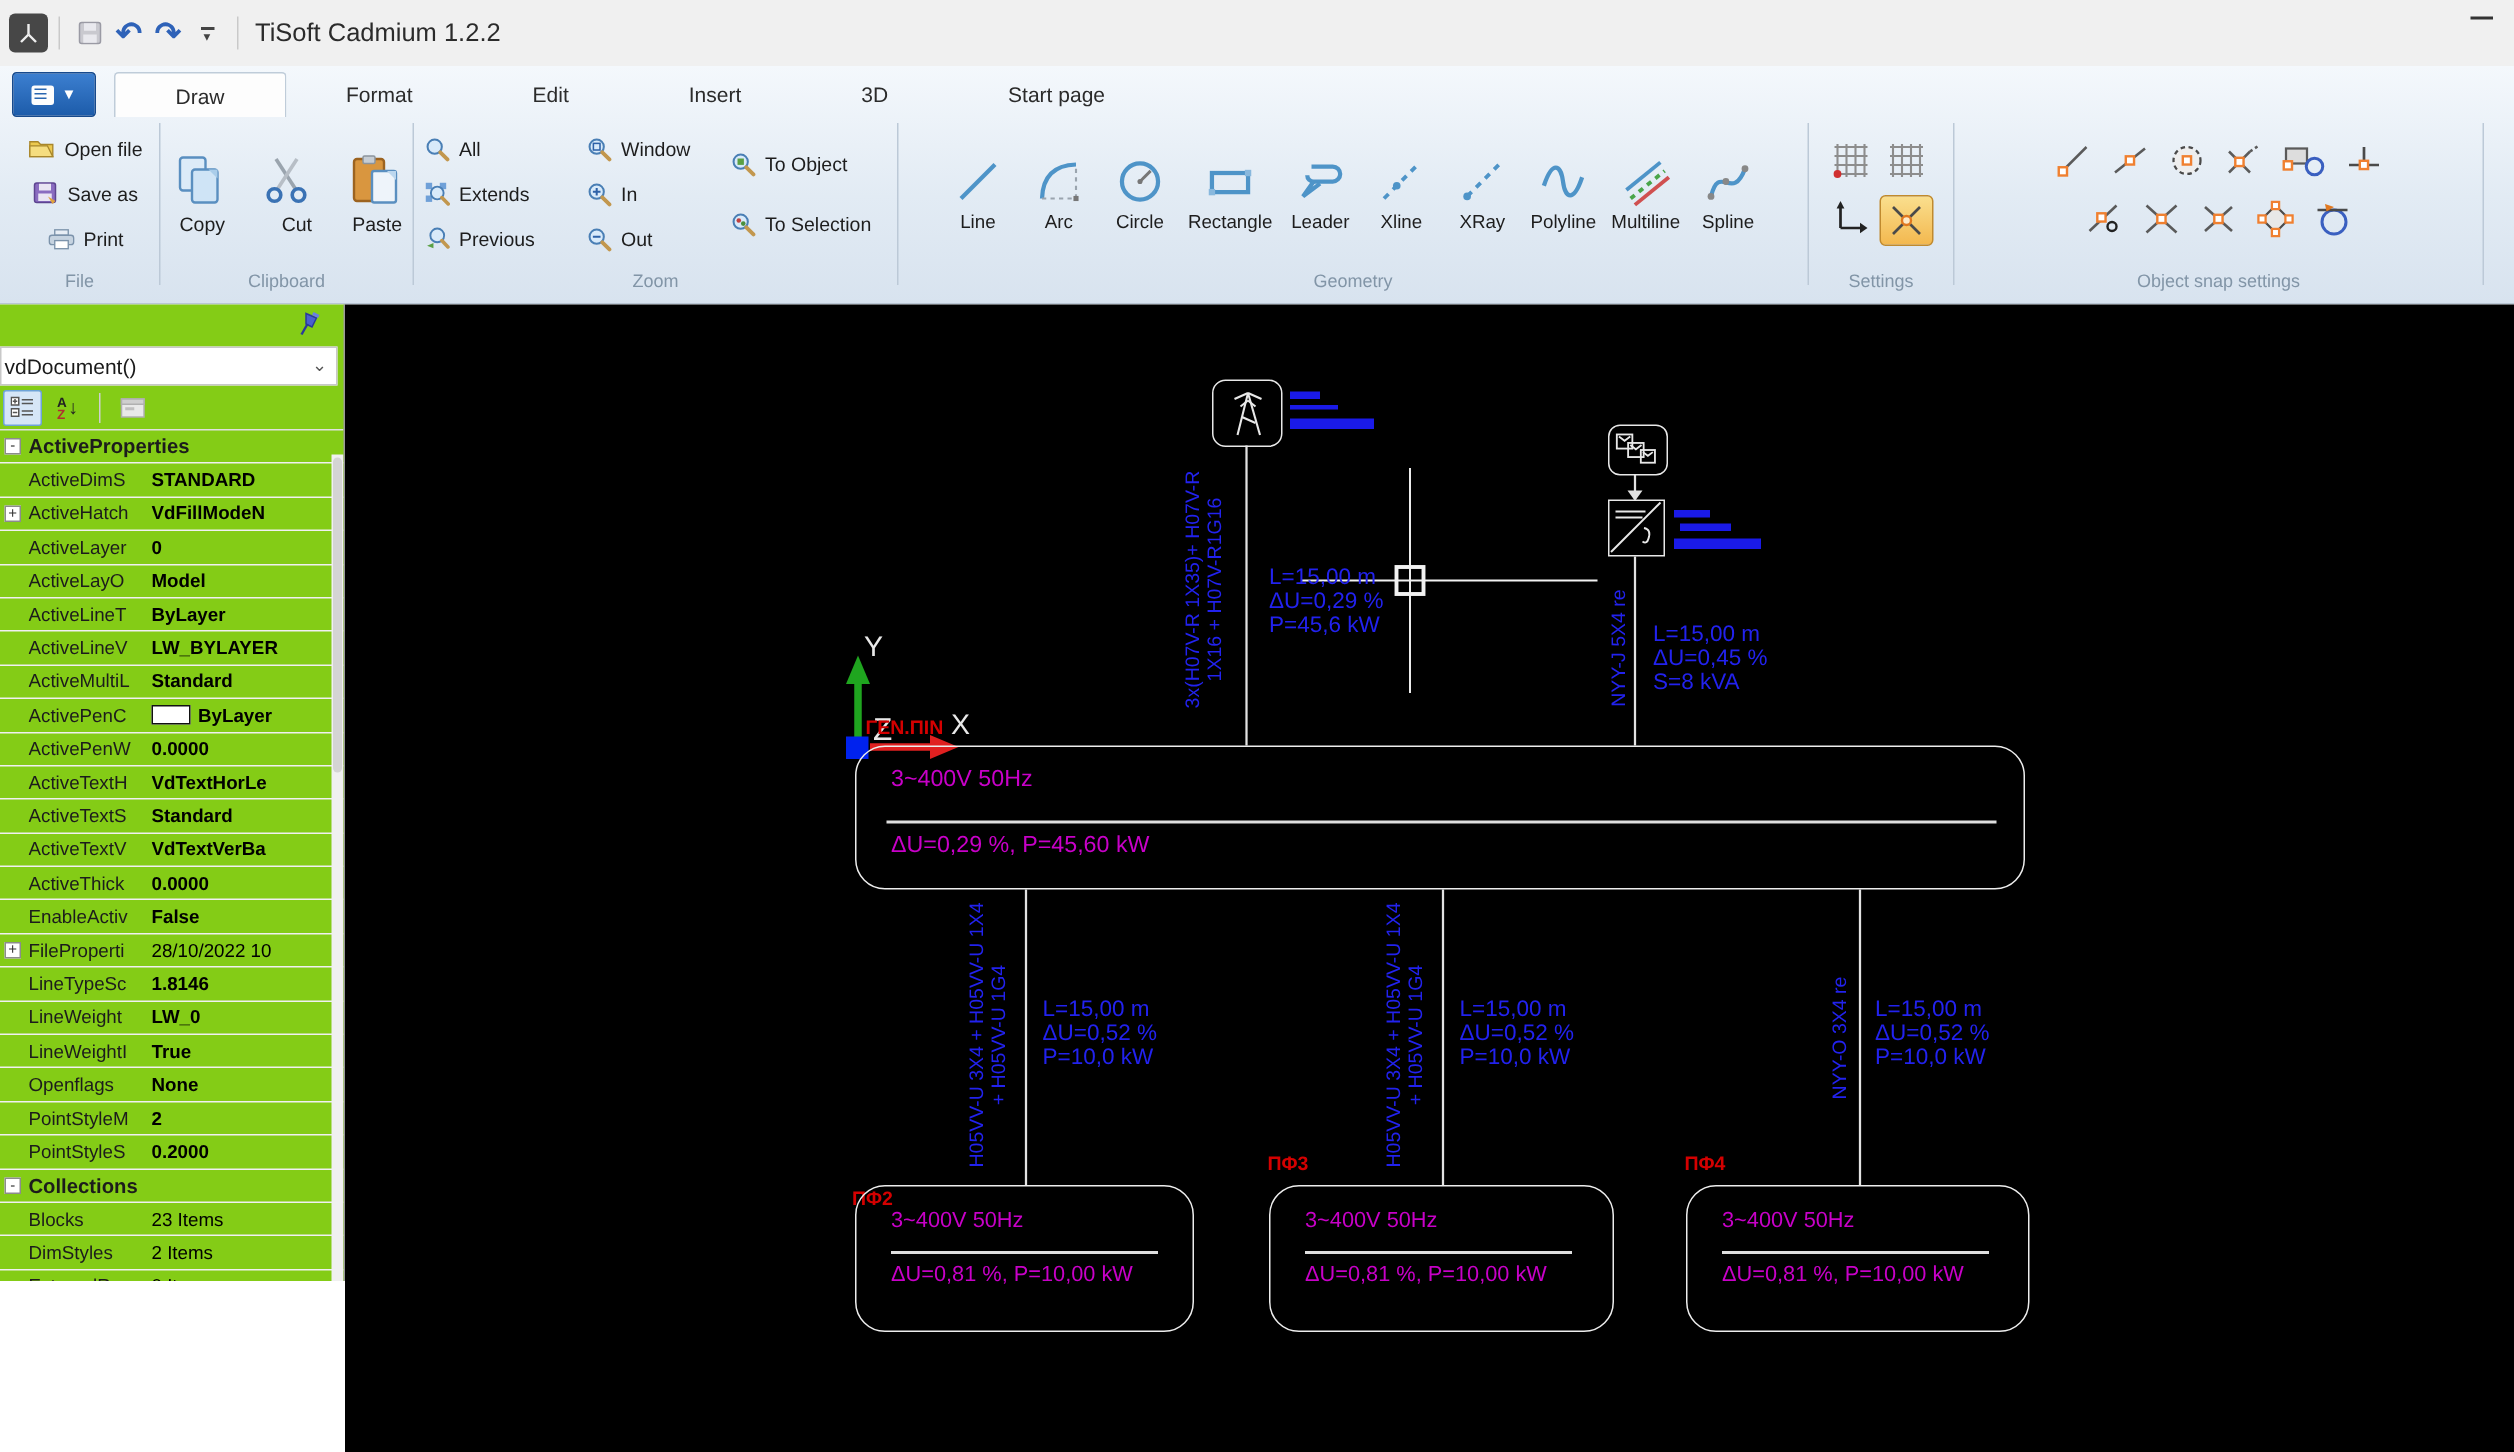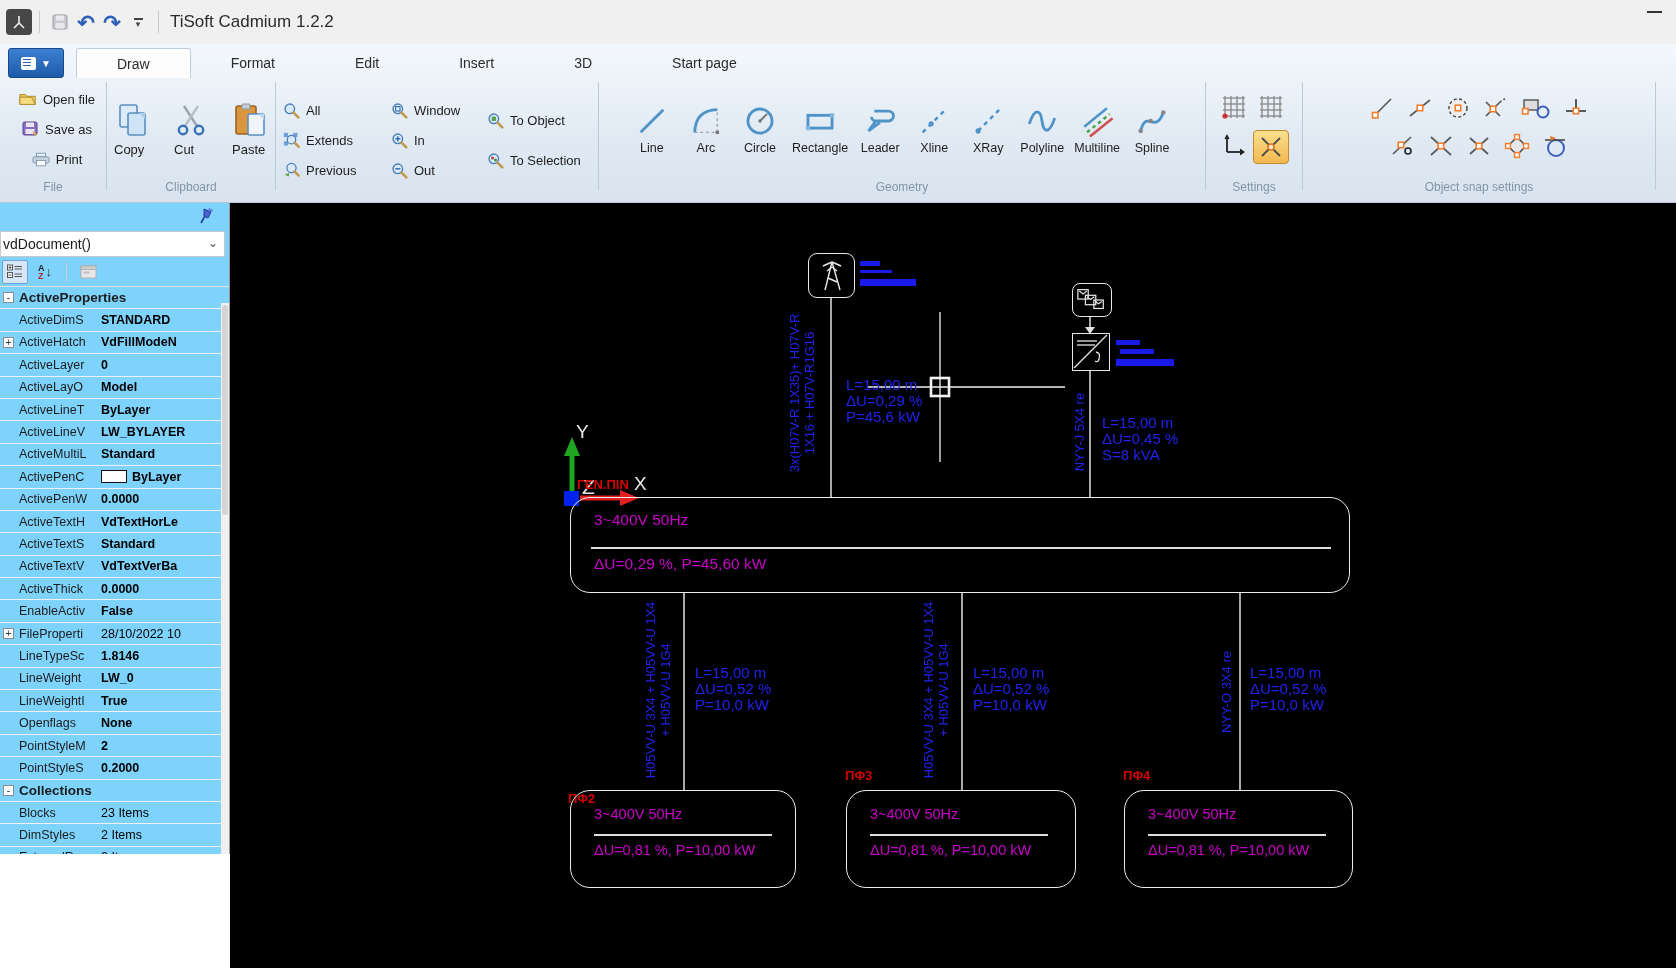--- a/index.html
+++ b/index.html
@@ -39,39 +39,39 @@
     font-size:14px; color:#2b2b2b; }
   .tab.active { background:#fdfdfd; border:1px solid #bfccd9; border-bottom:none;
     border-radius:3px 3px 0 0; }
   .groups { position:absolute; left:0; top:34px; width:100%; height:124px; display:flex; }
   .rgroup { position:relative; height:100%; display:flex; flex-direction:column; }
   .rgroup-body { flex:1; display:flex; align-items:center; justify-content:center; }
   .rgroup-label { height:22px; text-align:center; font-size:12px; color:#8troke295a7; color:#8295a7; }
   .gsep { width:1px; height:108px; margin-top:4px; background:#bcc9d7; }
   .smallbtns { display:flex; flex-direction:column; justify-content:center; gap:6px; padding-left:8px; }
   .smallbtn { display:flex; align-items:center; gap:6px; height:24px; padding:0 4px; font-size:13px; color:#1d1d1d; }
-  .bigbtn { display:flex; flex-direction:column; align-items:flex-start; gap:4px;
+  .bigbtn { display:flex; flex-direction:column; align-items:flex-end; gap:4px;
     padding:4px 8px; font-size:13px; color:#1d1d1d; }
   .zoomcols { display:flex; gap:4px; align-items:center; }
   .zoomcol { display:flex; flex-direction:column; gap:6px; }
   .geo-items { display:flex; align-items:center; gap:2px; padding:0 6px; }
   .geobtn { display:flex; flex-direction:column; align-items:center; gap:3px;
     min-width:52px; padding:2px 4px; font-size:12.5px; color:#1d1d1d; }
   .set-grid { display:grid; grid-template-columns:34px 40px; grid-template-rows:36px 40px; 
     align-items:center; justify-items:center; }
   .osnap-hl { width:36px; height:34px; border:1px solid #c08a2e; border-radius:4px;
     background:linear-gradient(#fadf8e,#f3b84f); display:flex; align-items:center; justify-content:center; }
   .osnap-rows { display:flex; flex-direction:column; gap:8px; align-items:center; }
   .osnap-row { display:flex; gap:12px; }
 
   
   .main { position:absolute; left:0; top:203px; width:1676px; height:765px; }
 
   
-  .lpanel { position:absolute; left:0; top:0; width:230px; height:651px; background:#7dd3fc;
+  .lpanel { position:absolute; left:0; top:0; width:230px; height:651px; background:#84cc16;
     border-right:1px solid #9a9a9a; overflow:hidden; }
   .lpanel-top { position:relative; height:26px; }
   .pin { position:absolute; right:14px; top:4px; }
   .combo { position:relative; margin:2px 4px 0 0; height:26px; background:#fff;
     border:1px solid #c8c8c8; display:flex; align-items:center; padding-left:2px; }
   .combo-text { font-size:14px; color:#1a1a1a; }
   .combo-chev { position:absolute; right:6px; top:4px; color:#555; font-size:12px; }
   .ptoolbar { display:flex; align-items:center; gap:4px; height:30px; padding-left:2px;
     border-bottom:1px solid #e0e0e0; }
   .ptool { width:26px; height:24px; display:flex; align-items:center; justify-content:center; }
@@ -308,20 +308,21 @@
               <svg width="17" height="17" viewBox="0 0 20 20">
                   <circle cx="8" cy="8" r="5.6" fill="#d8eafa" stroke="#4a7fb5" stroke-width="1.6"></circle>
                   <circle cx="6.5" cy="7" r="1.8" fill="#c04040"></circle>
                   <circle cx="10" cy="9.5" r="1.8" fill="#4a8f3c"></circle>
                   <line x1="12.4" y1="12.4" x2="18" y2="18" stroke="#c2974e" stroke-width="3" stroke-linecap="round"></line>
                 </svg>
               <span>To Selection</span>
             </div>
           </div>
         </div>
+        <div class="rgroup-label">Zoom</div>
       </div>
       <div class="gsep"></div>
 
       <div class="rgroup" style="width:606px">
         <div class="rgroup-body geo-items">
           <div class="geobtn">
             <svg width="34" height="34" viewBox="0 0 24 24">
                 <line x1="4" y1="20" x2="20" y2="4" stroke="#4e94c8" stroke-width="2"></line>
               </svg>
             <span>Line</span>

